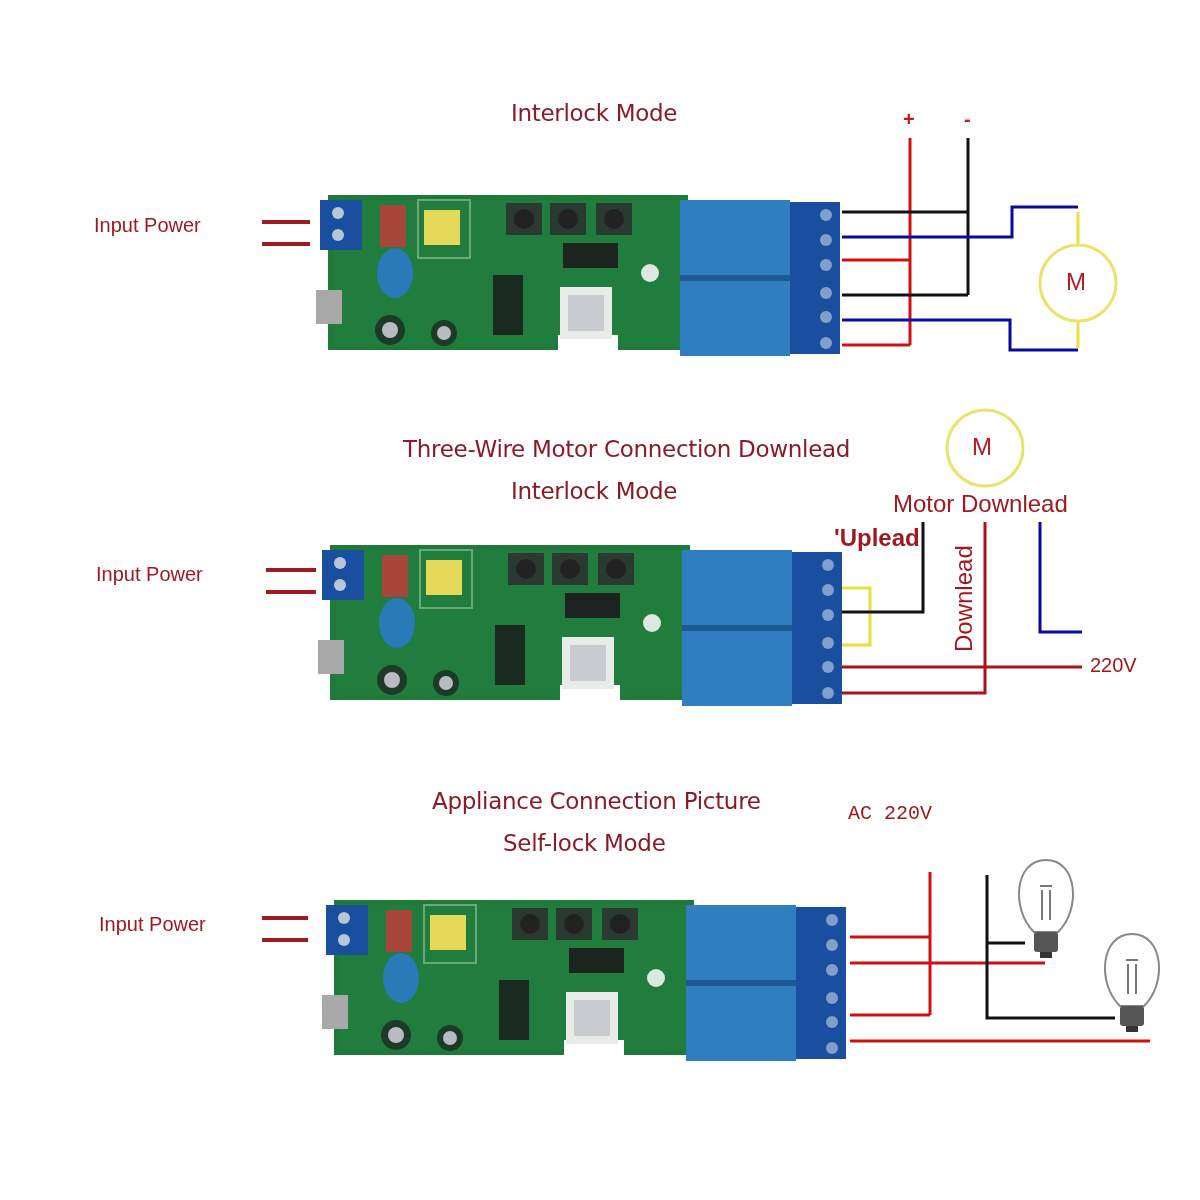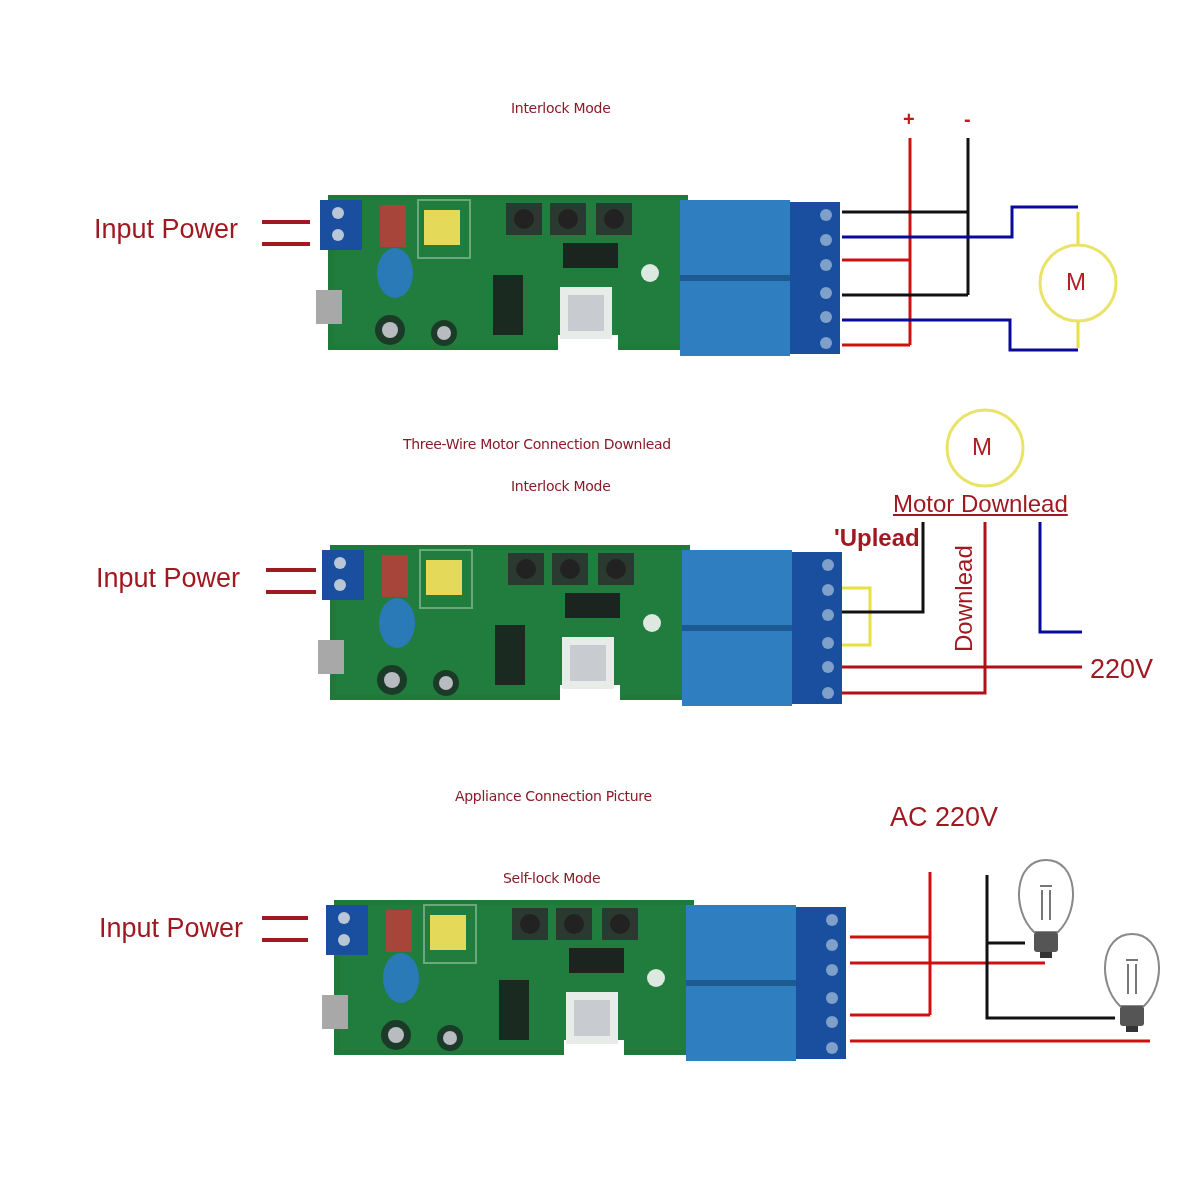--- a/index.html
+++ b/index.html
@@ -1,19 +1,19 @@
 <!DOCTYPE html>
 <html><head>
 <meta charset="utf-8">
 <style>
   html, body { margin: 0; padding: 0; background: #ffffff; }
   body { width: 1200px; height: 1200px; position: relative; overflow: hidden; font-family: "DejaVu Sans", sans-serif; }
   .t { position: absolute; white-space: nowrap; color: #9b1c24; }
-  .title { font-family: "DejaVu Sans", sans-serif; font-size: 14px; color: #8a1a28; letter-spacing: -0.3px; }
-  .big { font-family: "Liberation Sans", sans-serif; font-size: 27px; color: #a01820; }
+  .title { font-family: "DejaVu Sans", sans-serif; font-size: 23px; color: #8a1a28; letter-spacing: -0.3px; }
+  .big { font-family: "Liberation Sans", sans-serif; font-size: 20px; color: #a01820; }
   .lbl { font-family: "Liberation Sans", sans-serif; font-size: 24px; color: #a01820; }
   .sign { font-family: "Liberation Sans", sans-serif; font-size: 20px; font-weight: bold; color: #c41a1a; }
   .m { font-family: "Liberation Sans", sans-serif; font-size: 24px; color: #b11e22; }
   .vert { transform: rotate(-90deg); transform-origin: left top; }
   svg { position: absolute; left: 0; top: 0; }
 </style>
 </head>
 <body>
 
 <svg width="1200" height="1200" viewBox="0 0 1200 1200">
@@ -147,21 +147,21 @@
 <div class="t title" style="left:511px; top:100px;">Interlock Mode</div>
 <div class="t big" style="left:94px; top:214px;">Input Power</div>
 <div class="t sign" style="left:903px; top:108px;">+</div>
 <div class="t sign" style="left:964px; top:108px;">-</div>
 <div class="t m" style="left:1066px; top:268px;">M</div>
 
 <div class="t title" style="left:403px; top:436px;">Three-Wire Motor Connection Downlead</div>
 <div class="t title" style="left:511px; top:478px;">Interlock Mode</div>
 <div class="t big" style="left:96px; top:563px;">Input Power</div>
 <div class="t m" style="left:972px; top:433px;">M</div>
-<div class="t lbl" style="left:893px; top:490px;text-decoration:underline;">Motor Downlead</div>
+<div class="t lbl" style="left:893px; top:490px;">Motor Downlead</div>
 <div class="t lbl" style="left:834px; top:524px;font-weight:bold;">'Uplead</div>
 <div class="t lbl vert" style="left:950px; top:652px;">Downlead</div>
 <div class="t big" style="left:1090px; top:654px;">220V</div>
 
-<div class="t title" style="left:455px; top:788px;">Appliance Connection Picture</div>
-<div class="t title" style="left:503px; top:830px;margin-top:40px;">Self-lock Mode</div>
+<div class="t title" style="left:432px; top:788px;">Appliance Connection Picture</div>
+<div class="t title" style="left:503px; top:830px;">Self-lock Mode</div>
 <div class="t big" style="left:99px; top:913px;">Input Power</div>
-<div class="t big" style="left:890px; top:802px;">AC 220V</div>
+<div class="t big" style="left:848px; top:802px;font-family:Liberation Mono, monospace;">AC 220V</div>
 
 </body></html>

